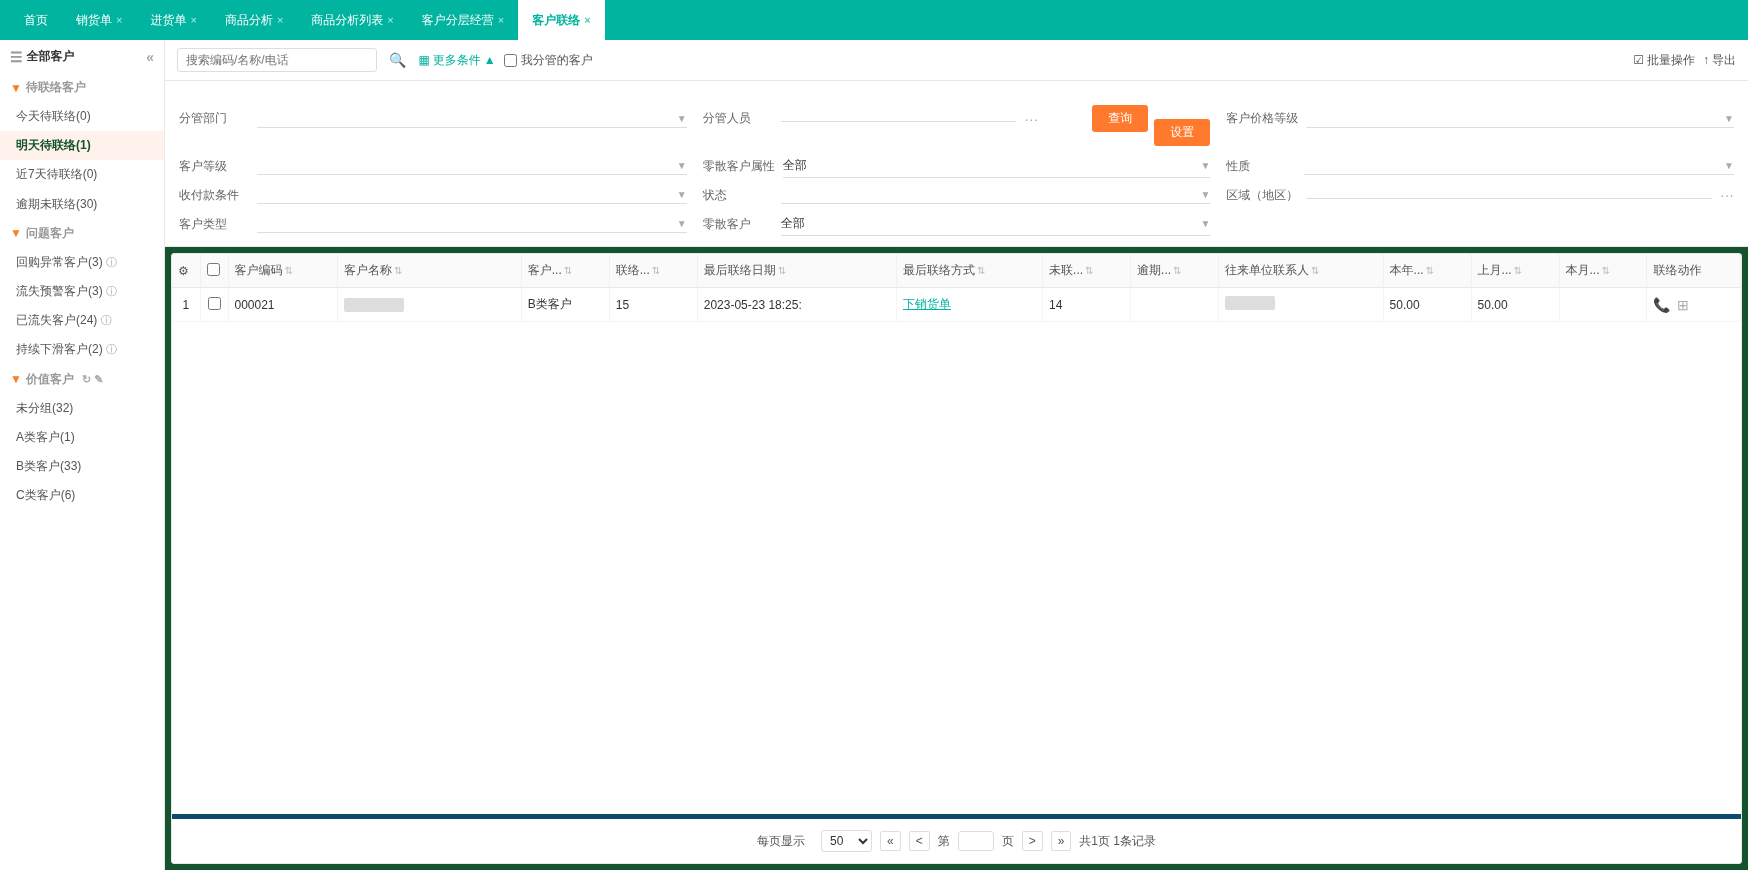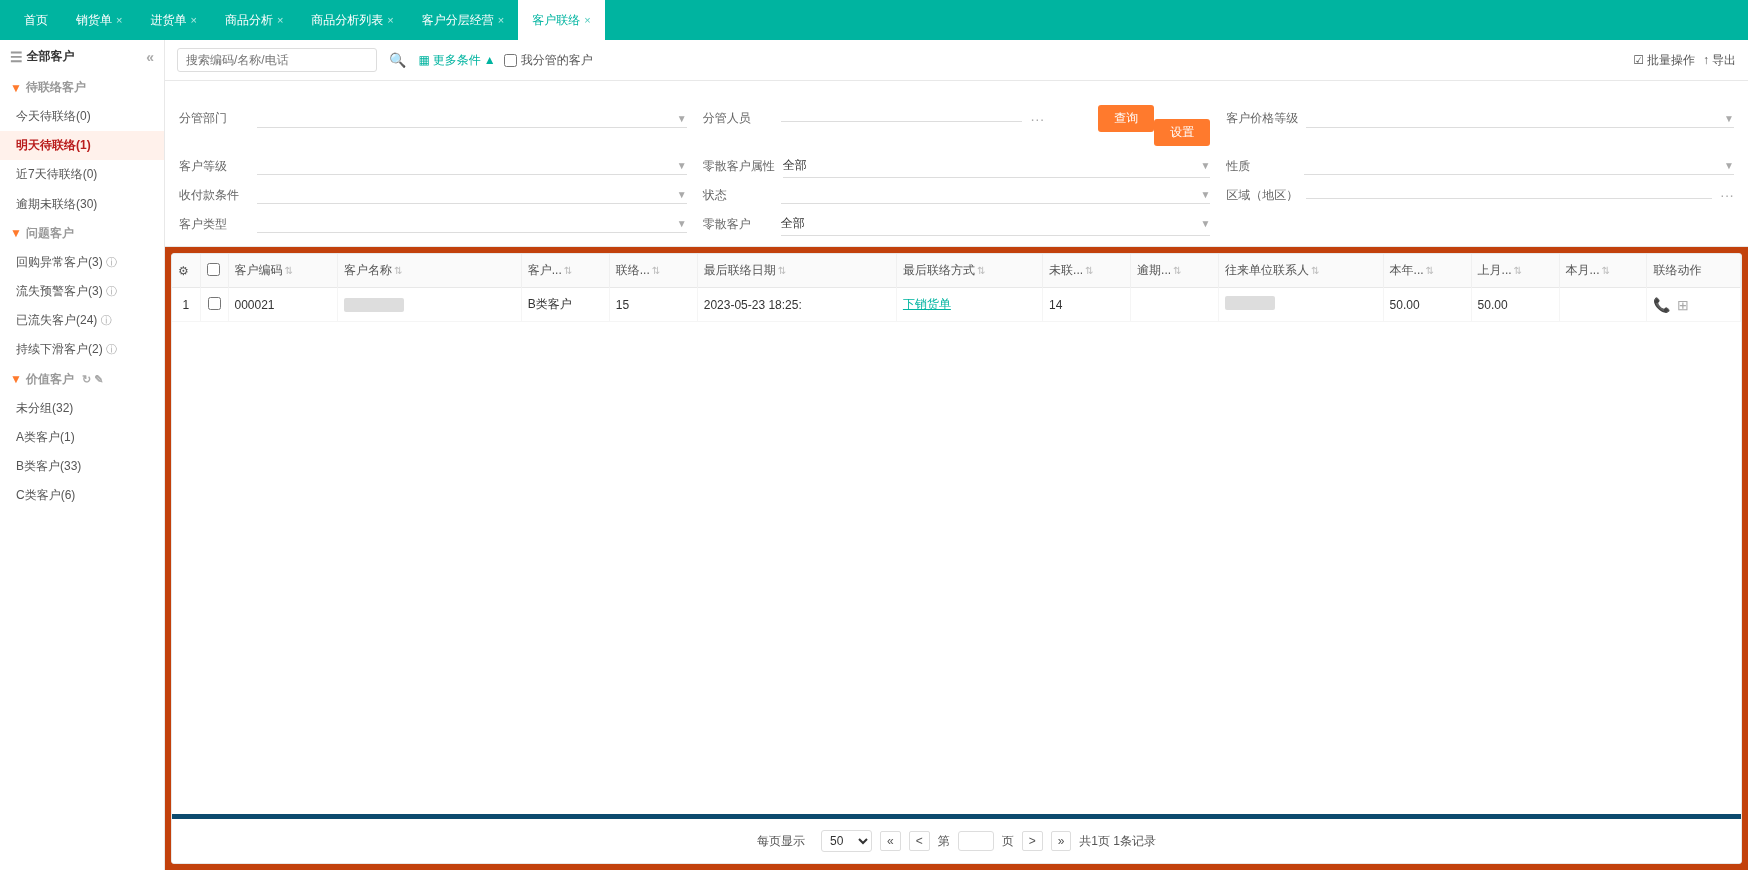--- a/index.html
+++ b/index.html
@@ -18,21 +18,21 @@
       padding: 0 14px;
       height: 40px;
       display: flex;
       align-items: center;
       cursor: pointer;
       white-space: nowrap;
       color: white;
       font-size: 13px;
       position: relative;
     }
-    .nav-item.active { background: white; color: #00b4a0; font-weight: normal; }
+    .nav-item.active { background: white; color: #00b4a0; font-weight: bold; }
     .nav-close {
       margin-left: 4px;
       font-size: 11px;
       opacity: 0.7;
     }
     .nav-item.home { font-size: 13px; }
 
     
     .main-layout {
       display: flex;
@@ -73,36 +73,36 @@
     .sidebar-section-header .collapse-icon {
       color: #aaa;
       font-size: 14px;
     }
     .sidebar-item {
       padding: 5px 10px 5px 16px;
       color: #555;
       cursor: pointer;
       line-height: 1.6;
     }
-    .sidebar-item.active { background: #fff1eb; color: #b91c1c; font-weight: bold; }
+    .sidebar-item.active { background: #fff1eb; color: #14532d; font-weight: bold; }
     .sidebar-group-title {
       padding: 6px 10px;
       color: #999;
       font-weight: bold;
       display: flex;
       align-items: center;
       gap: 4px;
     }
 
     
     .content-area {
       flex: 1;
       display: flex;
       flex-direction: column;
-      background: #c2410c;
+      background: #14532d;
       overflow: hidden;
     }
 
     
     .filter-bar {
       background: white;
       padding: 8px 12px;
       display: flex;
       align-items: center;
       gap: 8px;
@@ -192,20 +192,21 @@
       display: flex;
       align-items: center;
       justify-content: space-between;
       cursor: pointer;
     }
     .filter-select-arrow { color: #aaa; font-size: 10px; }
     .filter-action-col {
       display: flex;
       align-items: center;
       justify-content: center;
+      gap: 6px;
       padding-left: 46px;
     }
     .btn-query {
       background: #ff7a2d;
       color: white;
       border: none;
       border-radius: 3px;
       padding: 5px 16px;
       cursor: pointer;
       font-size: 12px;

